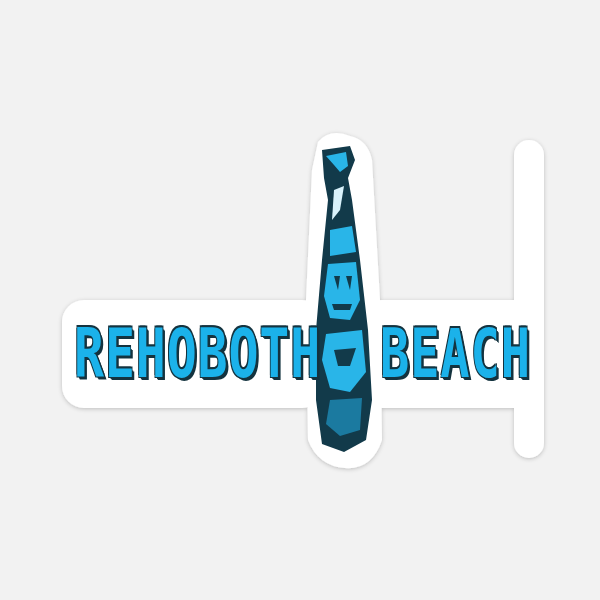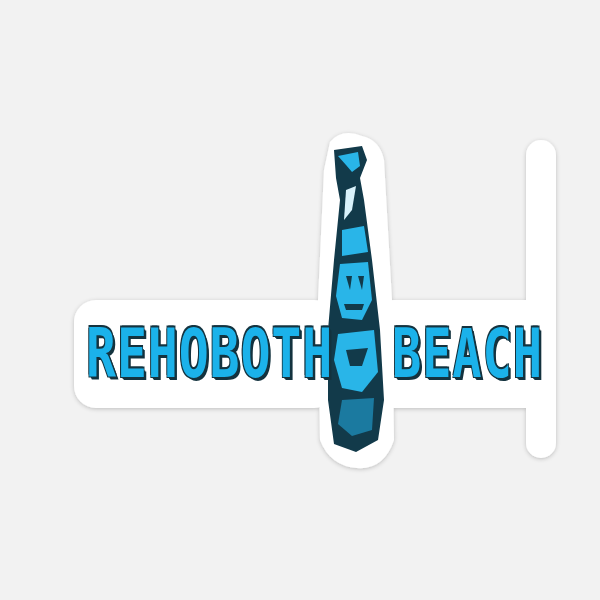--- a/index.html
+++ b/index.html
@@ -1,20 +1,20 @@
 <!DOCTYPE html>
 <html><head>
 <meta charset="utf-8">
 <style>
   html, body { margin: 0; padding: 0; }
   body {
     width: 600px; height: 600px; background: #f2f2f2; position: relative; overflow: hidden;
     font-family: "DejaVu Sans", sans-serif;
   }
-  .sticker { position: absolute; left: 12px; top: 0; width: 544px; height: 600px; }
+  .sticker { position: absolute; left: 0; top: 0; width: 544px; height: 600px; }
   .sticker svg { position: absolute; left: 0; top: 0; }
   .word {
     position: absolute; font-family: "DejaVu Sans Mono", monospace; font-weight: bold;
     color: #1bb2ea; letter-spacing: 1px; white-space: nowrap;
     text-shadow: 2px 2px 0 #14333f, 3px 3px 0 #14333f, -1px -1px 0 #14333f, 1px -1px 0 #14333f, -1px 1px 0 #14333f;
     transform-origin: left top;
   }
   .word-left { left: 74px; top: 314px; font-size: 58px; transform: scaleX(0.86) scaleY(1.16); }
   .word-right { left: 380px; top: 314px; font-size: 58px; transform: scaleX(0.84) scaleY(1.16); }
 </style>

